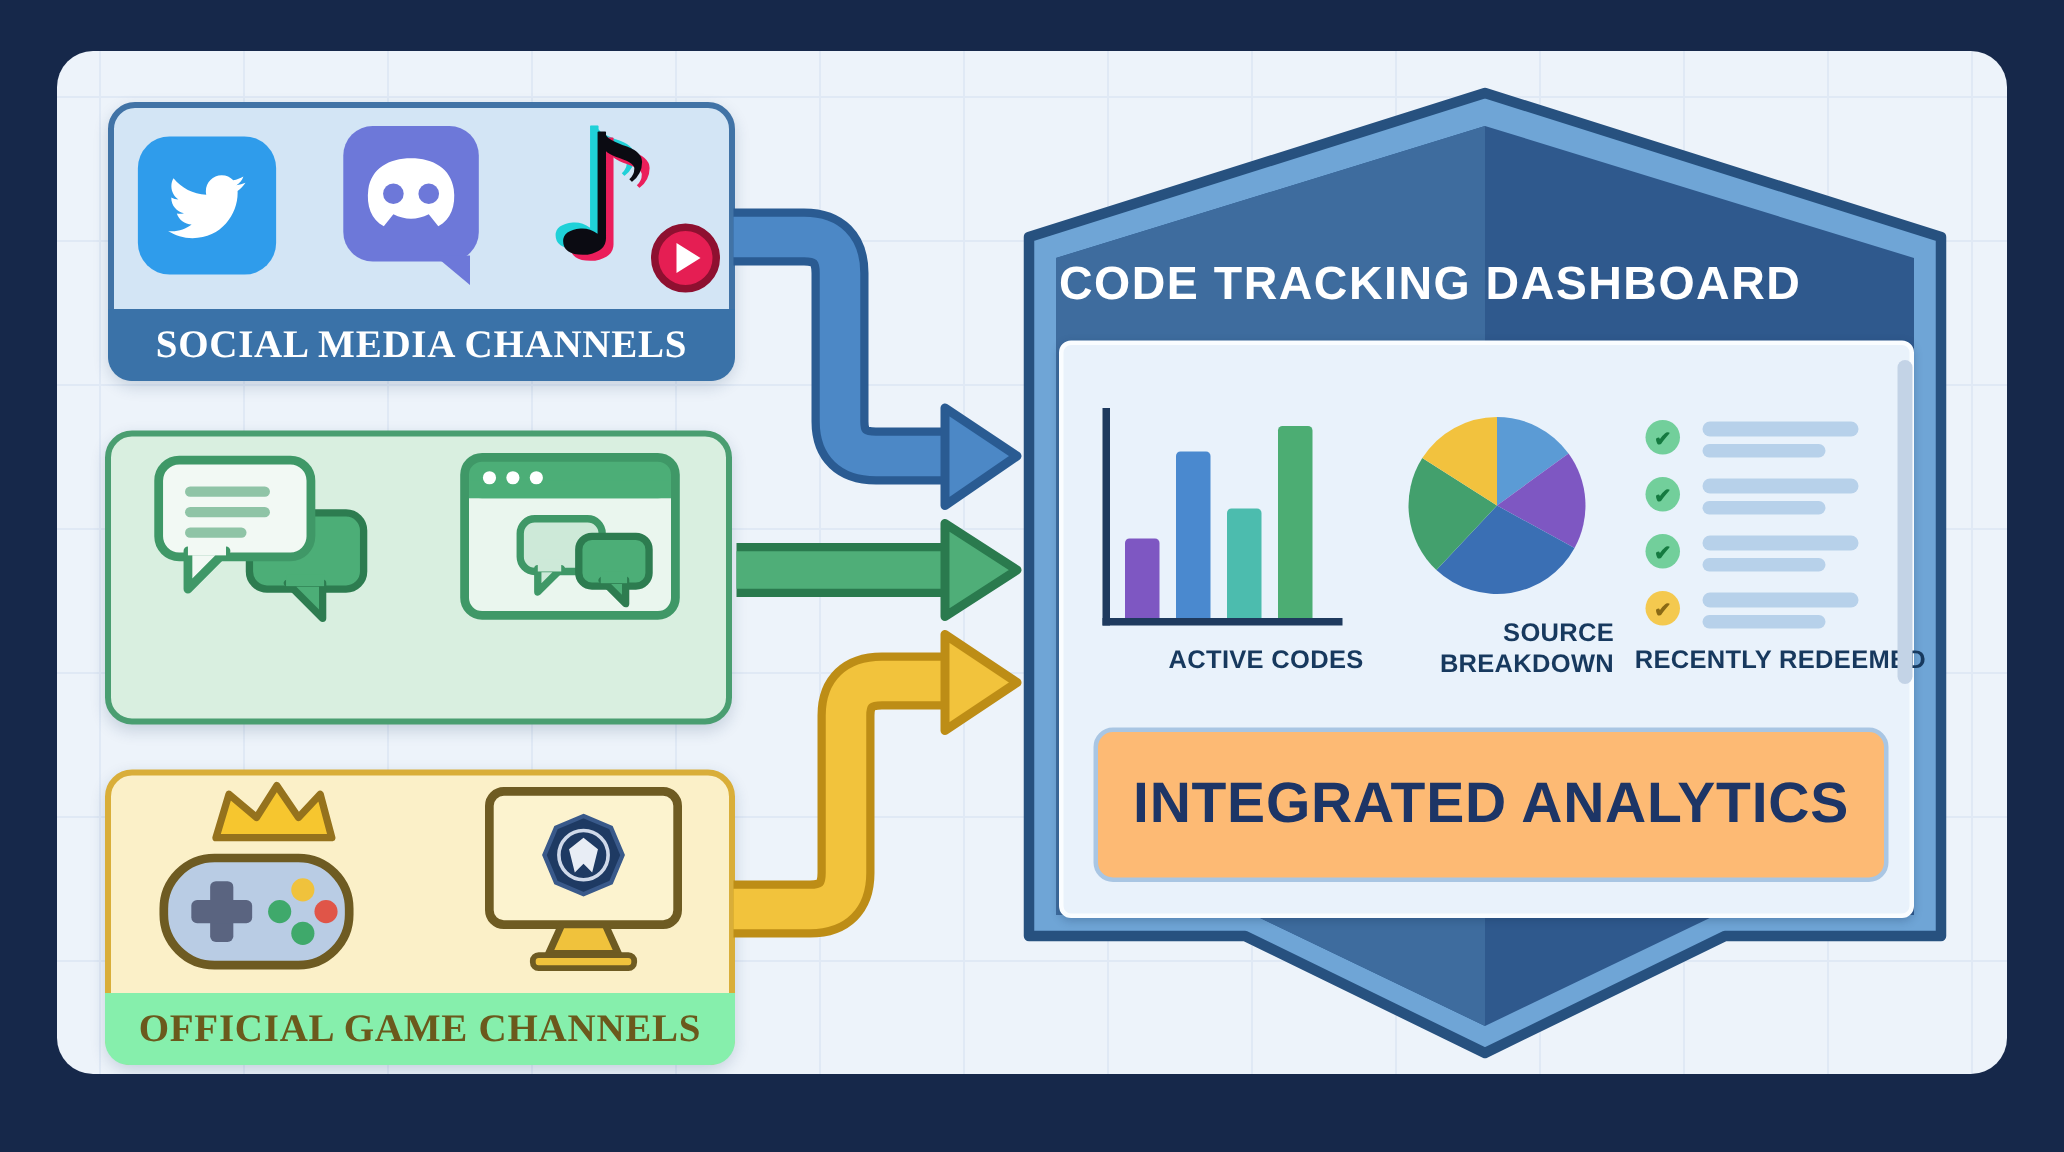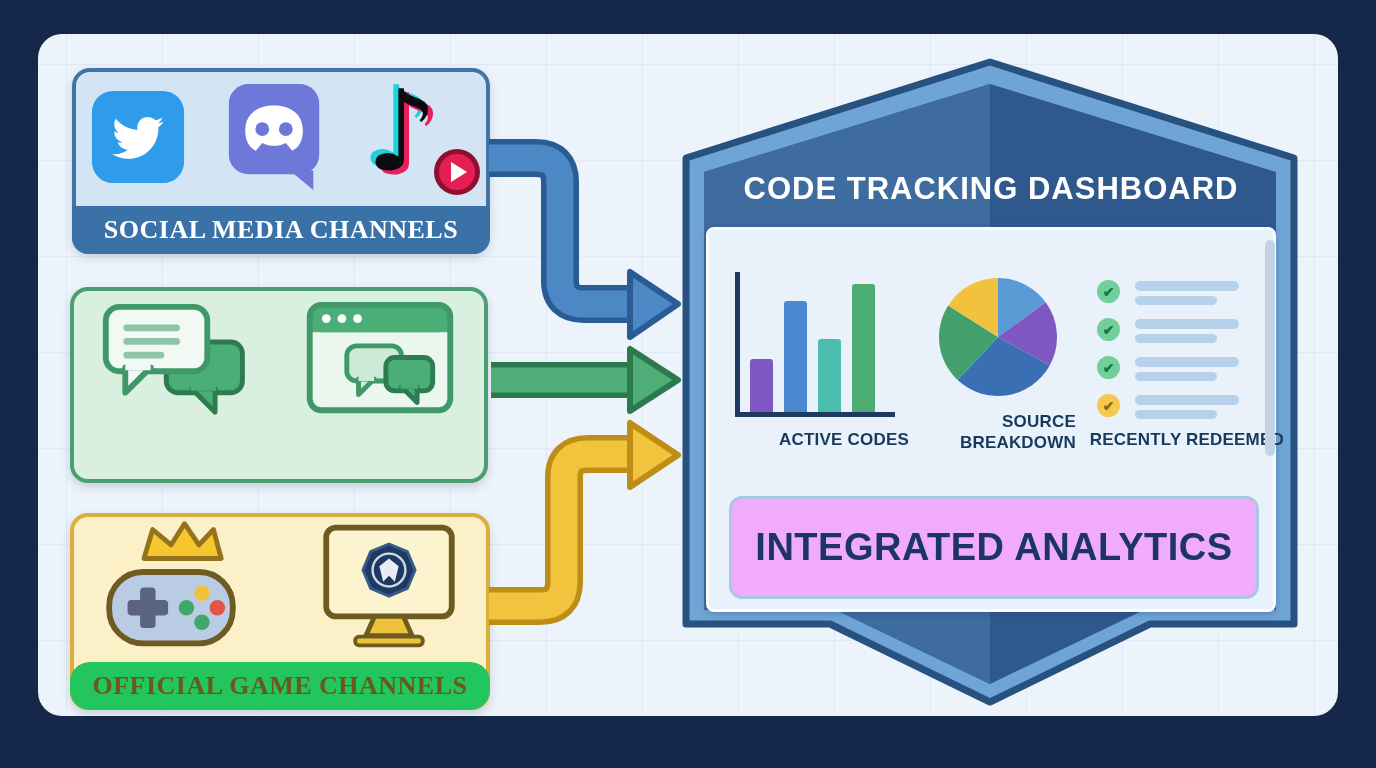--- a/index.html
+++ b/index.html
@@ -26,41 +26,41 @@
     border-radius:0 0 16px 16px; white-space:nowrap;font-family:Liberation Serif, serif;
   }
   .box-social { left:34px; top:34px; width:418px; height:186px; background:#d3e5f5; border:4px solid #4173a6; }
   .box-social .icons { bottom:48px; gap:40px; }
   .box-social .bar { background:#3a72a8; color:#ffffff; }
   .box-forums { left:32px; top:253px; width:418px; height:196px; background:#d9efe0; border:4px solid #4a9e71; }
   .box-forums .icons { bottom:50px; gap:44px; }
   .box-forums .bar { background:#55ad7b; color:#ffffff; }
   .box-game { left:32px; top:479px; width:420px; height:197px; background:#fbf0c8; border:4px solid #d9ae39; }
   .box-game .icons { bottom:52px; gap:42px; }
-  .box-game .bar { background:#22c55e; color:#6b591c;border-radius:20px; }
+  .box-game .bar { background:#86efac; color:#6b591c; }
 
   
   .tiktok { position:relative; width:106px; height:112px; }
   .tiktok .note { position:absolute; font-family:"DejaVu Sans", sans-serif; font-size:112px; line-height:100px; font-weight:400; }
   .tiktok .note.cyan  { left:-5px; top:-4px; color:#1fd1d8; }
   .tiktok .note.pink  { left:5px;  top:4px;  color:#eb1e5b; }
   .tiktok .note.black { left:0;    top:0;    color:#0b0b12; }
   .tiktok .play-badge {
     position:absolute; right:-8px; bottom:-2px; width:46px; height:46px; border-radius:50%;
     background:#e51e53; border:5px solid #8e1030; display:flex; align-items:center; justify-content:center;
   }
   .tiktok .play-badge .tri {
     width:0; height:0; margin-left:4px;
     border-top:10px solid transparent; border-bottom:10px solid transparent; border-left:16px solid #ffffff;
   }
 
   
   .dash-title {
     position:absolute; left:706px; top:166px; width:570px; height:46px; line-height:46px;
-    text-align:center; color:#ffffff; font-weight:700; font-size:31px; letter-spacing:1px; white-space:nowrap;
+    text-align:left; color:#ffffff; font-weight:700; font-size:31px; letter-spacing:1px; white-space:nowrap;
   }
   .panel {
     position:absolute; left:706px; top:227px; width:570px; height:385px;
     background:#e9f2fb; border:3px solid #fafdff; border-radius:8px;
     box-shadow:0 2px 6px rgba(20,45,80,.25);
   }
   
   .barchart { position:absolute; left:26px; top:42px; width:160px; height:145px;
     border-left:5px solid #1e3a5e; border-bottom:5px solid #1e3a5e; }
   .bars { position:absolute; left:10px; bottom:0; display:flex; align-items:flex-end; gap:11px; }
@@ -81,23 +81,23 @@
   
   .stat-label { position:absolute; text-align:right; color:#17395e; font-weight:700; font-size:17px; letter-spacing:.2px; line-height:21px; }
   .lbl-bars { left:10px; top:199px; width:190px; }
   .lbl-pie  { left:212px; top:181px; width:155px; }
   .lbl-red  { left:360px; top:199px; width:215px; white-space:nowrap; }
   
   .scrollbar { position:absolute; left:556px; top:10px; width:10px; height:216px; background:#c3d3e6; border-radius:6px; }
   
   .integrated {
     position:absolute; left:20px; top:255px; width:530px; height:103px;
-    background:#f0abfc; border:3px solid #a9c6e3; border-radius:13px;
+    background:#fdba74; border:3px solid #a9c6e3; border-radius:13px;
     display:flex; flex-direction:column; align-items:center; justify-content:center;
-    color:#1d3566; font-weight:700; font-size:38px; line-height:45px; letter-spacing:.5px; white-space:nowrap;margin-top:11px;
+    color:#1d3566; font-weight:700; font-size:38px; line-height:45px; letter-spacing:.5px; white-space:nowrap;
   }
 </style>
 </head>
 <body>
 
 <div class="stage">
   <div class="canvas">
 
     <div class="src-box box-social">
       <div class="icons">

